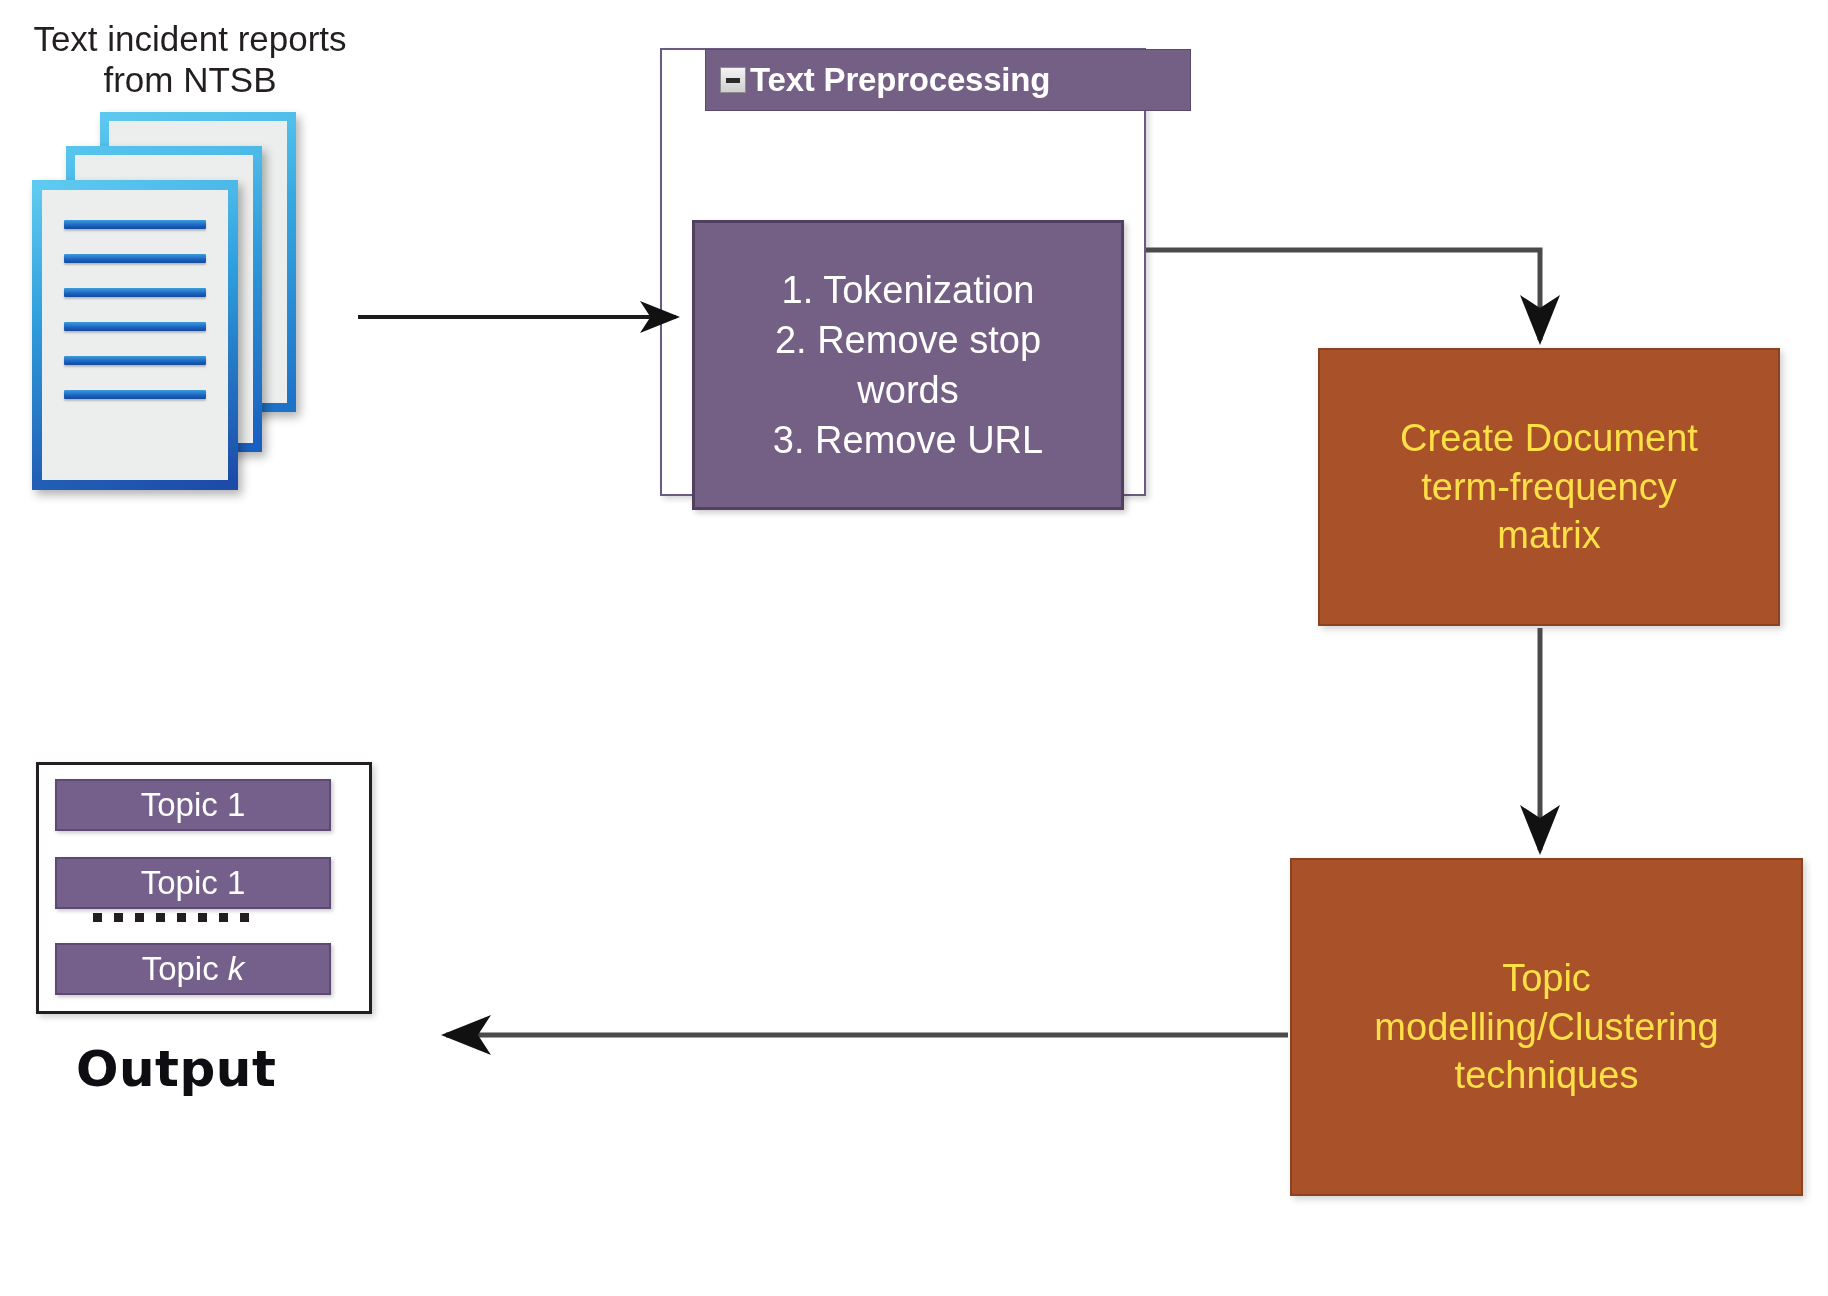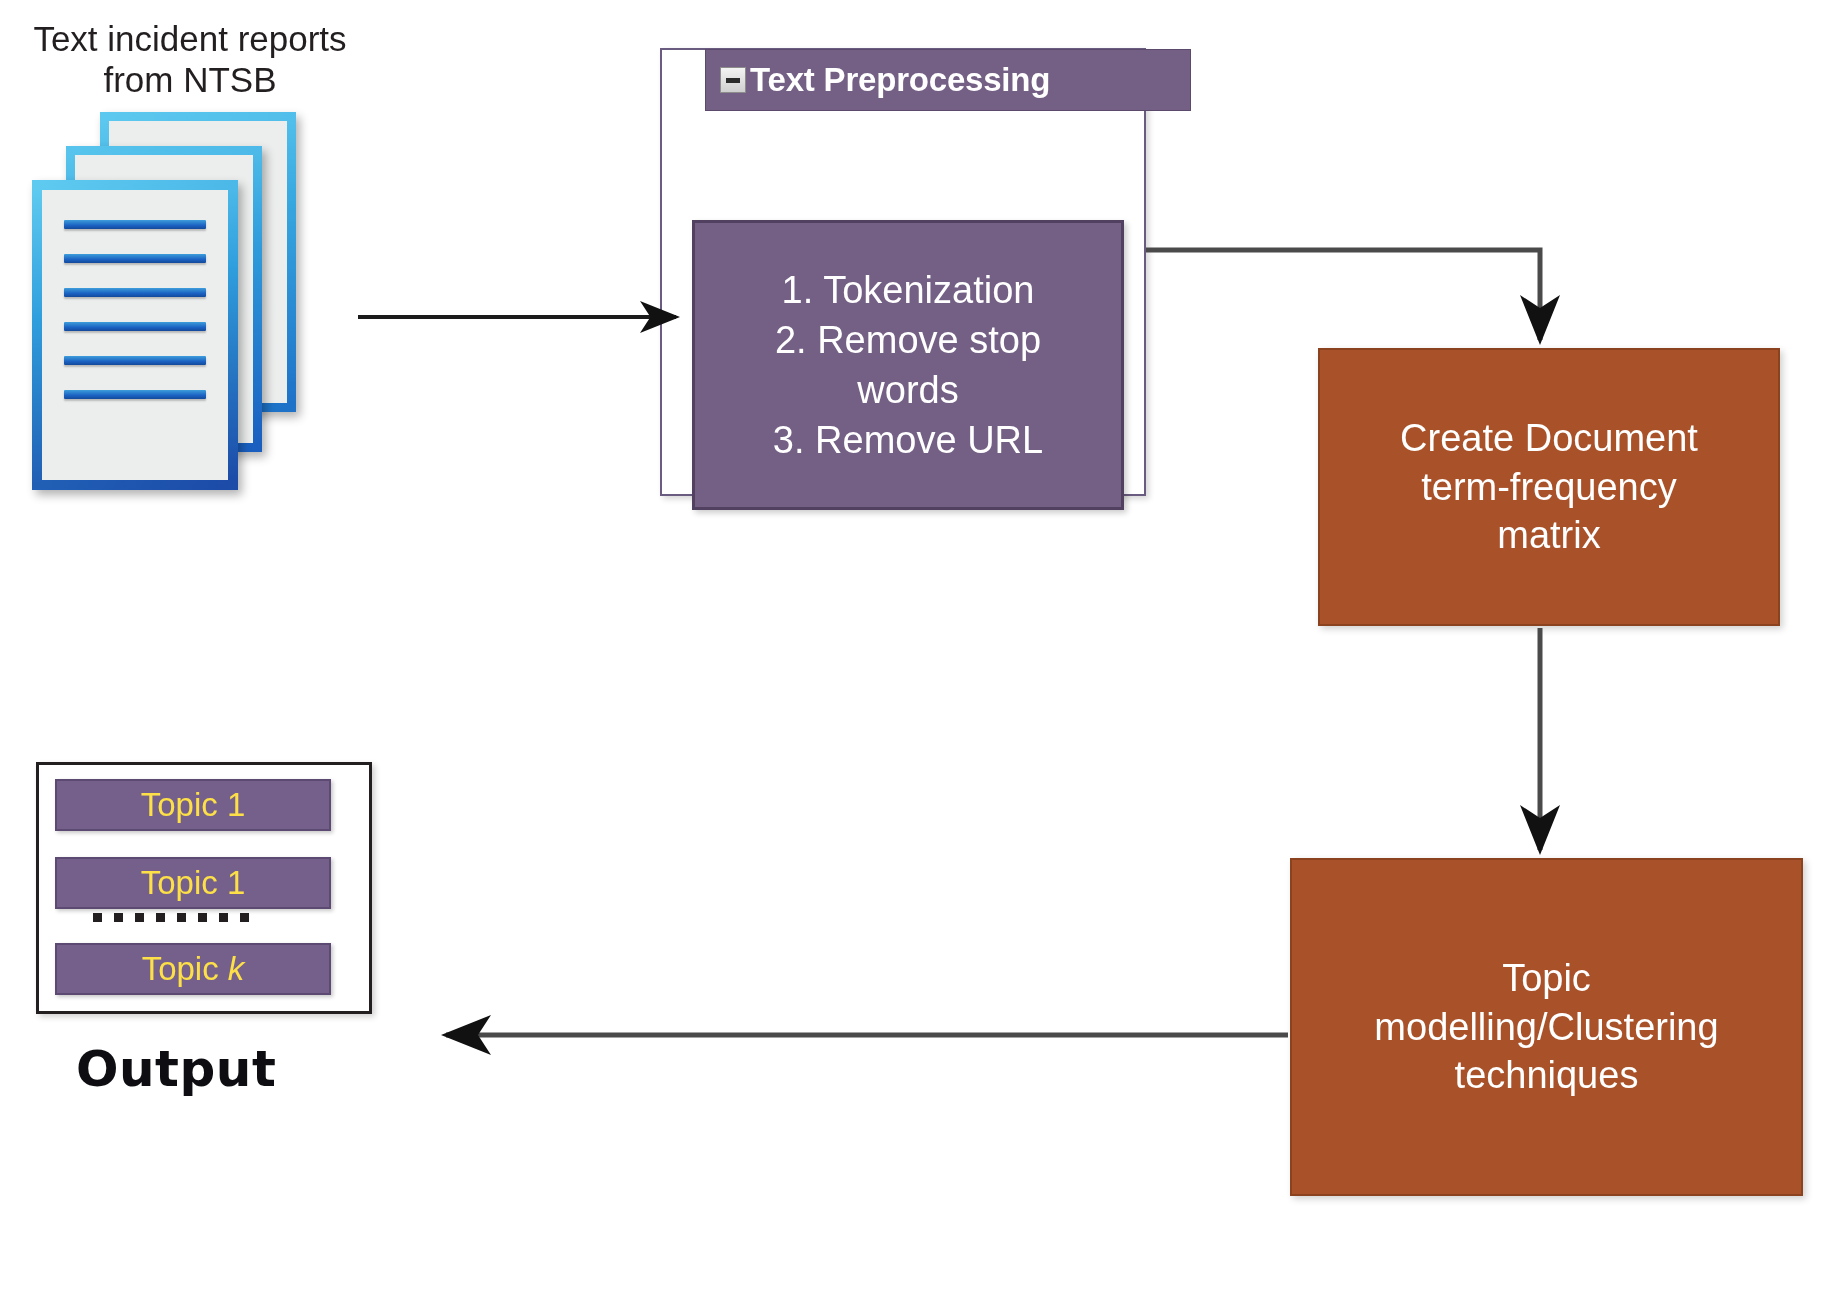--- a/index.html
+++ b/index.html
@@ -142,21 +142,21 @@
     text-align: center;
     white-space: nowrap;
   }
 
   
   .orange-box {
     background: #a9522a;
     border: 2px solid #8a421f;
     box-sizing: border-box;
     box-shadow: 3px 3px 7px rgba(0,0,0,0.18);
-    color: #ffffff;
+    color: #fde047;
     display: flex;
     align-items: center;
     justify-content: center;
     text-align: center;
     font-size: 38px;
     line-height: 1.28;
     white-space: pre-line;
     padding: 0 14px;
   }
   #dtm-box {
@@ -185,21 +185,21 @@
   }
   .topic-chip {
     position: absolute;
     left: 16px;
     width: 276px;
     height: 52px;
     background: #74608a;
     border: 2px solid #5d4a72;
     box-sizing: border-box;
     box-shadow: 2px 2px 4px rgba(0,0,0,0.22);
-    color: #fde047;
+    color: #ffffff;
     font-size: 33px;
     display: flex;
     align-items: center;
     justify-content: center;
   }
   #topic-chip-0 { top: 14px; }
   #topic-chip-1 { top: 92px; }
   #topic-chip-2 { top: 178px; }
   .topic-chip em { font-style: italic; }
   #ellipsis-dots {

